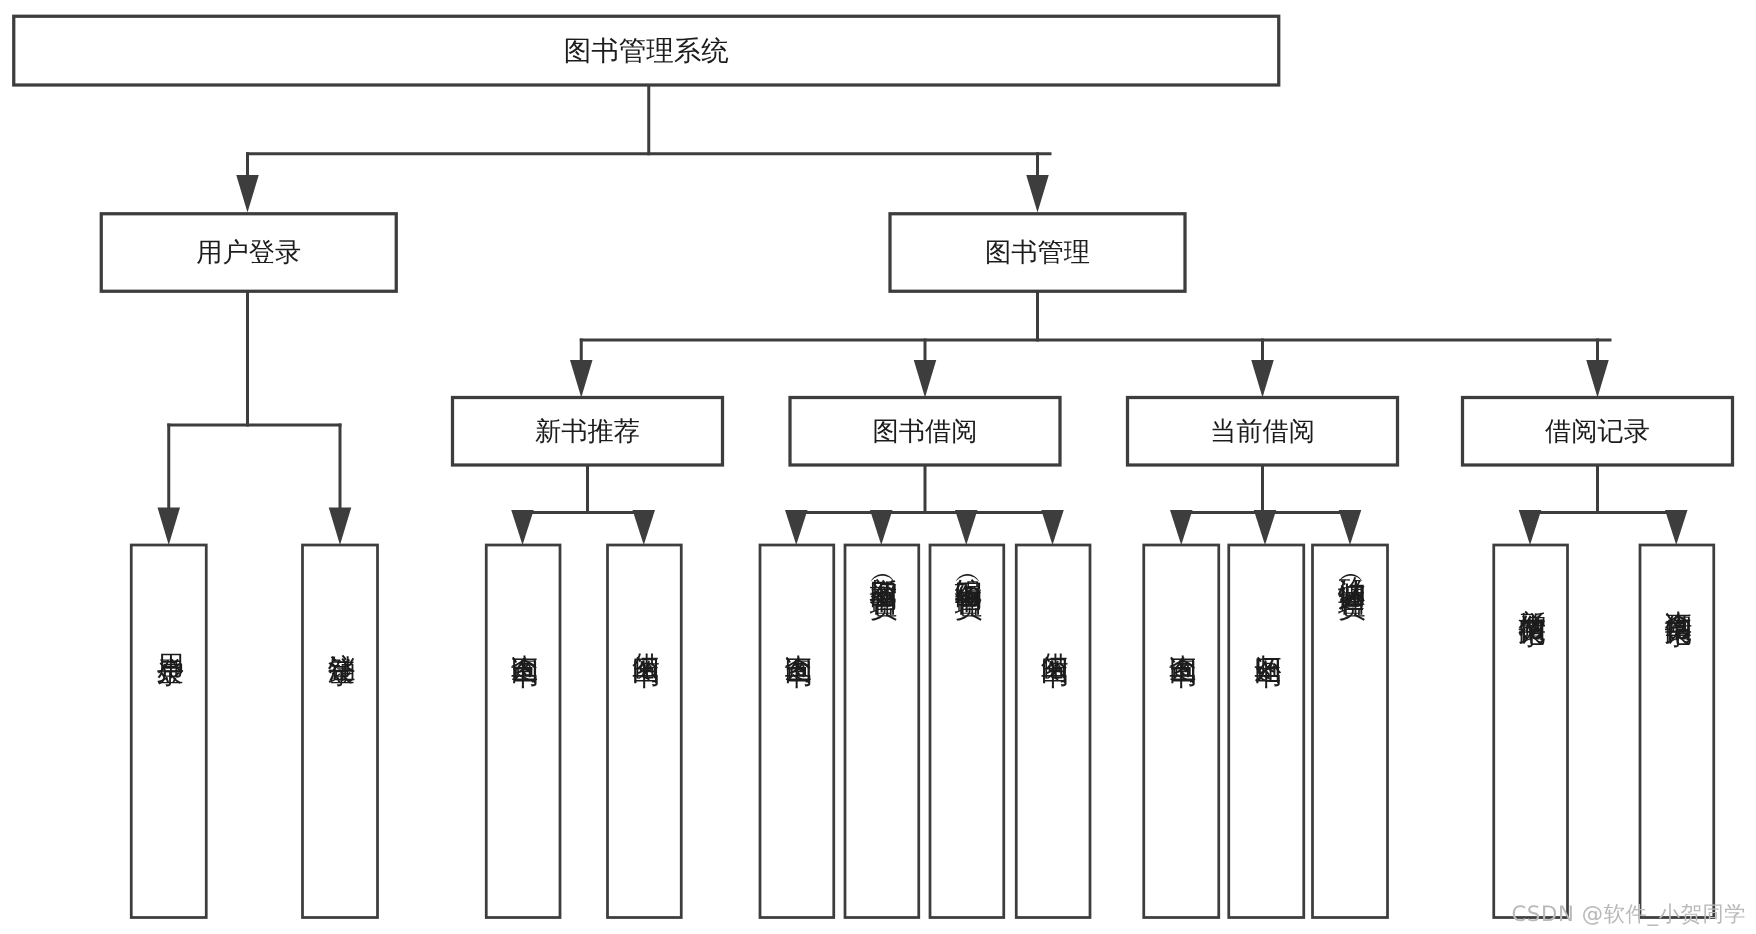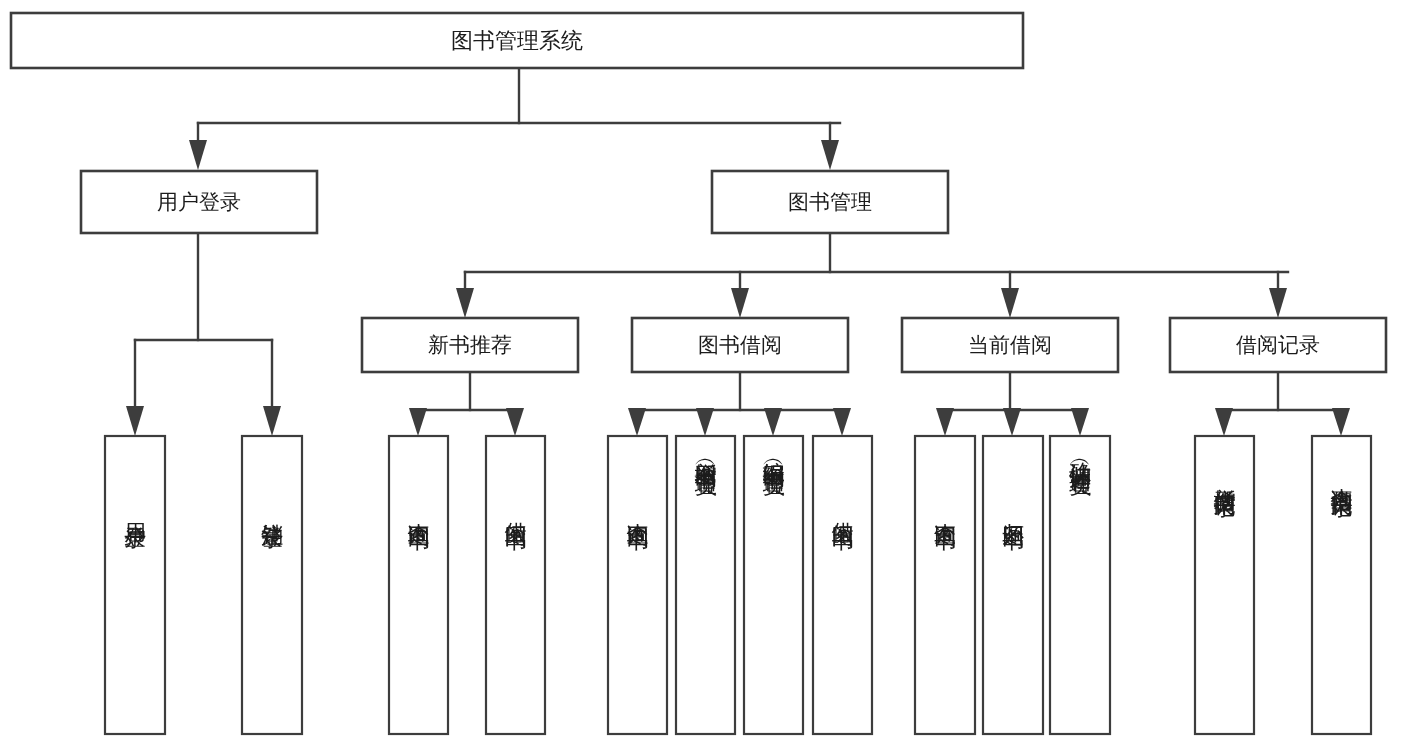--- a/index.html
+++ b/index.html
@@ -226,14 +226,15 @@
     <span class="vlabel">确认归还（管理员）</span>
   </div>
 
   <div class="vlabel-wrap" style="left:1195px; top:470px; width:59px; height:264px;">
     <span class="vlabel">新增借阅记录</span>
   </div>
   <div class="vlabel-wrap" style="left:1312px; top:470px; width:59px; height:264px;">
     <span class="vlabel">查询借阅记录</span>
   </div>
 
+  <div class="watermark">CSDN @软件_小贺同学</div>
 
 </div>
 
 </body></html>

